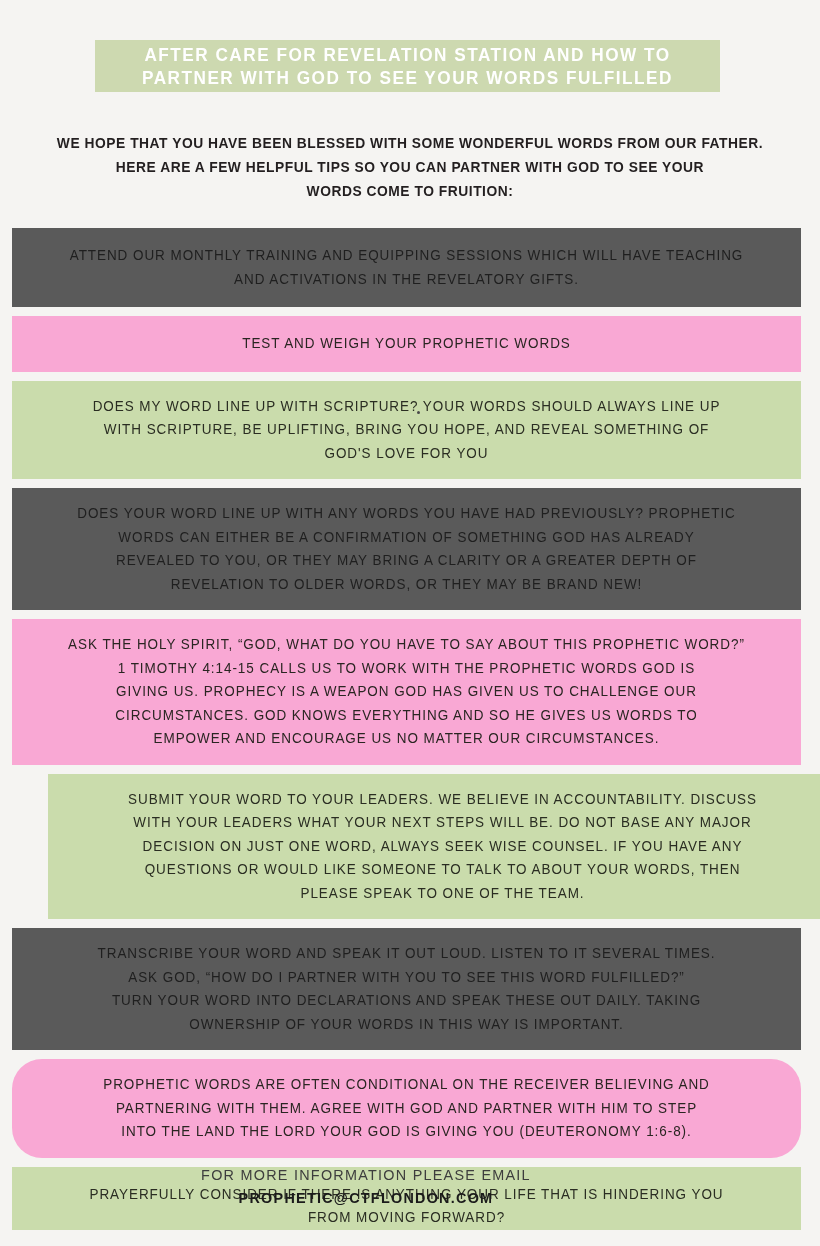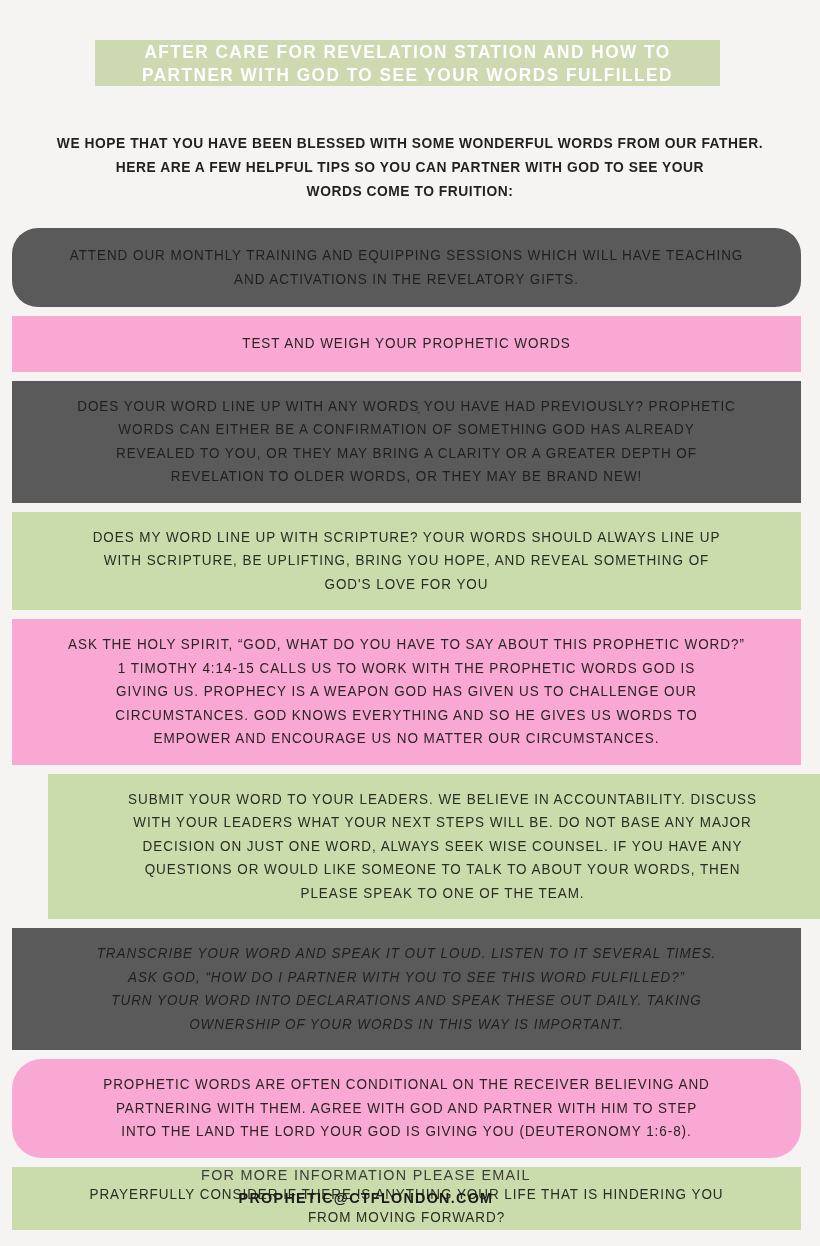--- a/index.html
+++ b/index.html
@@ -21,21 +21,21 @@
     background: #f5f4f2;
     box-sizing: border-box;
   }
 
   
   .title-banner {
     position: absolute;
     left: 95px;
     top: 40px;
     width: 625px;
-    height: 46px;
+    height: 52px;
     background: #cdd9b0;
     display: flex;
     align-items: center;
     justify-content: center;
   }
   .title-text {
     color: #ffffff;
     font-family: "Liberation Sans", sans-serif;
     font-weight: bold;
     font-size: 18.5px;
@@ -150,53 +150,53 @@
   <div class="title-banner">
     <div class="title-text">AFTER CARE FOR REVELATION STATION AND HOW TO
 PARTNER WITH GOD TO SEE YOUR WORDS FULFILLED</div>
   </div>
 
   <div class="intro">WE HOPE THAT YOU HAVE BEEN BLESSED WITH SOME WONDERFUL WORDS FROM OUR FATHER.
 HERE ARE A FEW HELPFUL TIPS SO YOU CAN PARTNER WITH GOD TO SEE YOUR
 WORDS COME TO FRUITION:</div>
 
   <div class="bars">
-      <div class="bar dark" style="padding-top: 16px; padding-bottom: 16px; border-radius: 26px;">
+      <div class="bar dark" style="padding-top: 16px; padding-bottom: 16px;">
         <div class="bar-text">ATTEND OUR MONTHLY TRAINING AND EQUIPPING SESSIONS WHICH WILL HAVE TEACHING
 AND ACTIVATIONS IN THE REVELATORY GIFTS.</div>
       </div>
       <div class="bar orange" style="padding-top: 16px; padding-bottom: 16px;">
         <div class="bar-text">TEST AND WEIGH YOUR PROPHETIC WORDS</div>
+      </div>
+      <div class="bar green" style="padding-top: 14px; padding-bottom: 14px;">
+        <div class="bar-text">DOES MY WORD LINE UP WITH SCRIPTURE? YOUR WORDS SHOULD ALWAYS LINE UP
+WITH SCRIPTURE, BE UPLIFTING, BRING YOU HOPE, AND REVEAL SOMETHING OF
+GOD'S LOVE FOR YOU</div>
       </div>
       <div class="bar dark" style="padding-top: 14px; padding-bottom: 14px;">
         <div class="bar-text">DOES YOUR WORD LINE UP WITH ANY WORDS YOU HAVE HAD PREVIOUSLY? PROPHETIC
 WORDS CAN EITHER BE A CONFIRMATION OF SOMETHING GOD HAS ALREADY
 REVEALED TO YOU, OR THEY MAY BRING A CLARITY OR A GREATER DEPTH OF
 REVELATION TO OLDER WORDS, OR THEY MAY BE BRAND NEW!</div>
-      </div>
-      <div class="bar green" style="padding-top: 14px; padding-bottom: 14px;">
-        <div class="bar-text">DOES MY WORD LINE UP WITH SCRIPTURE? YOUR WORDS SHOULD ALWAYS LINE UP
-WITH SCRIPTURE, BE UPLIFTING, BRING YOU HOPE, AND REVEAL SOMETHING OF
-GOD'S LOVE FOR YOU</div>
       </div>
       <div class="bar orange" style="padding-top: 14px; padding-bottom: 14px; justify-content: center;">
         <div class="bar-text">ASK THE HOLY SPIRIT, “GOD, WHAT DO YOU HAVE TO SAY ABOUT THIS PROPHETIC WORD?”
 1 TIMOTHY 4:14-15 CALLS US TO WORK WITH THE PROPHETIC WORDS GOD IS
 GIVING US. PROPHECY IS A WEAPON GOD HAS GIVEN US TO CHALLENGE OUR
 CIRCUMSTANCES. GOD KNOWS EVERYTHING AND SO HE GIVES US WORDS TO
 EMPOWER AND ENCOURAGE US NO MATTER OUR CIRCUMSTANCES.</div>
       </div>
       <div class="bar green" style="padding-top: 14px; padding-bottom: 14px; margin-left: 36px;">
         <div class="bar-text">SUBMIT YOUR WORD TO YOUR LEADERS. WE BELIEVE IN ACCOUNTABILITY. DISCUSS
 WITH YOUR LEADERS WHAT YOUR NEXT STEPS WILL BE. DO NOT BASE ANY MAJOR
 DECISION ON JUST ONE WORD, ALWAYS SEEK WISE COUNSEL. IF YOU HAVE ANY
 QUESTIONS OR WOULD LIKE SOMEONE TO TALK TO ABOUT YOUR WORDS, THEN
 PLEASE SPEAK TO ONE OF THE TEAM.</div>
       </div>
-      <div class="bar dark" style="padding-top: 14px; padding-bottom: 14px; font-style: italic;">
+      <div class="bar dark" style="padding-top: 14px; padding-bottom: 14px;">
         <div class="bar-text">TRANSCRIBE YOUR WORD AND SPEAK IT OUT LOUD. LISTEN TO IT SEVERAL TIMES.
 ASK GOD, “HOW DO I PARTNER WITH YOU TO SEE THIS WORD FULFILLED?”
 TURN YOUR WORD INTO DECLARATIONS AND SPEAK THESE OUT DAILY. TAKING
 OWNERSHIP OF YOUR WORDS IN THIS WAY IS IMPORTANT.</div>
       </div>
       <div class="bar orange" style="padding-top: 14px; padding-bottom: 14px; border-radius: 30px;">
         <div class="bar-text">PROPHETIC WORDS ARE OFTEN CONDITIONAL ON THE RECEIVER BELIEVING AND
 PARTNERING WITH THEM. AGREE WITH GOD AND PARTNER WITH HIM TO STEP
 INTO THE LAND THE LORD YOUR GOD IS GIVING YOU (DEUTERONOMY 1:6-8).</div>
       </div>

